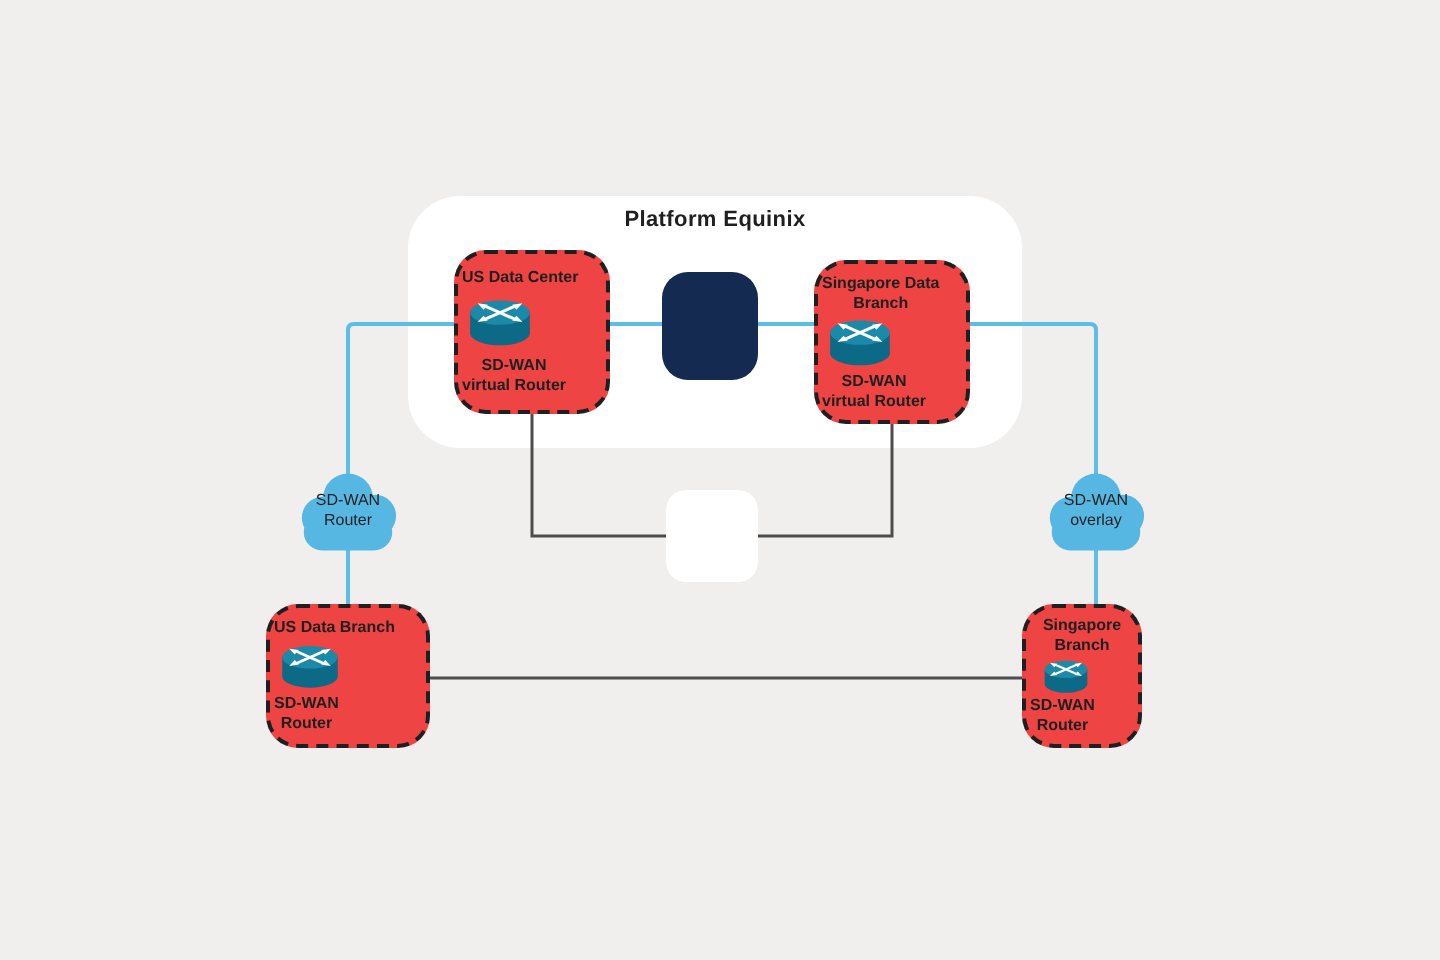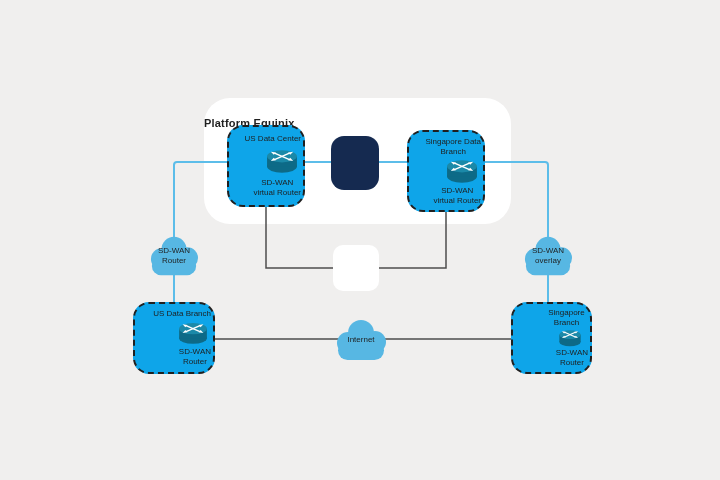--- a/index.html
+++ b/index.html
@@ -19,35 +19,36 @@
   .link.dark{stroke:var(--link-dark,#4d4d4d);stroke-width:1.5;}
 
   .panel{
     position:absolute;left:204px;top:98px;width:307px;height:126px;
     background:var(--panel,#ffffff);
     border-radius:26px;
     z-index:0;
   }
   .panel-title{
     position:absolute;left:0;top:6px;width:100%;
+    text-align:center;
     font-size:11px;font-weight:bold;
     color:var(--text,#1f1f1f);
     letter-spacing:.2px;
-    margin-top:13px;
   }
 
   .dashed-box{
     position:absolute;
     box-sizing:border-box;
-    background:#0ea5e9;
+    background:#ef4444;
     border:2px dashed var(--border,#1f1f1f);
     border-radius:16px;
     z-index:2;
-    display:flex;flex-direction:column;align-items:flex-end;justify-content:space-evenly;
+    display:flex;flex-direction:column;align-items:flex-start;justify-content:space-evenly;
     padding:4px 2px;
+    font-weight:bold;
   }
   .node-title, .node-sub{
     font-size:8px;line-height:1.25;
     color:var(--text,#1f1f1f);
     text-align:center;
   }
   .node-title span, .node-sub span{display:block;}
   .router-icon{display:block;}
   .router-top{fill:var(--router-top,#1b89a8);}
   .router-body{fill:var(--router-body,#0d6a87);}
@@ -173,33 +174,20 @@
         <circle cx="44" cy="28" r="11"></circle>
         <rect x="7" y="27" width="46" height="19" rx="9.5"></rect>
       </g>
     </svg>
     <div class="cloud-label">
       <span>SD-WAN</span>
       <span>overlay</span>
     </div>
   </div>
 
-  <div class="cloud" style="left:329px;top:314px;width:64px;height:52px;">
-    <svg viewBox="0 0 60 52">
-      <g class="cloud-shape">
-        <circle cx="17" cy="29" r="11"></circle>
-        <circle cx="30" cy="19" r="13"></circle>
-        <circle cx="44" cy="28" r="11"></circle>
-        <rect x="7" y="27" width="46" height="19" rx="9.5"></rect>
-      </g>
-    </svg>
-    <div class="cloud-label">
-      <span>Internet</span>
-    </div>
-  </div>
 
   <div class="dashed-box" style="left:133px;top:302px;width:82px;height:72px;">
     <div class="node-title">US Data Branch</div>
     <svg class="router-icon" width="36" height="26" viewBox="0 0 40 30">
       <ellipse class="router-body" cx="20" cy="21" rx="16" ry="6.5"></ellipse>
       <rect class="router-body" x="4" y="10" width="32" height="11"></rect>
       <ellipse class="router-top" cx="20" cy="10" rx="16" ry="6.5"></ellipse>
       <g stroke="#ffffff" stroke-width="1.6">
         <path d="M12 13.5 L28 6.5"></path>
         <path d="M12 6.5 L28 13.5"></path>
@@ -210,21 +198,21 @@
         <polygon points="8,5 13.5,5.8 11.2,8.4"></polygon>
         <polygon points="32,15 26.5,14.2 28.8,11.6"></polygon>
       </g>
     </svg>
     <div class="node-sub">
       <span>SD-WAN</span>
       <span>Router</span>
     </div>
   </div>
 
-  <div class="dashed-box" style="left:511px;top:302px;width:81px;height:72px;padding-left:32px;">
+  <div class="dashed-box" style="left:511px;top:302px;width:60px;height:72px;">
     <div class="node-title">Singapore Branch</div>
     <svg class="router-icon" width="36" height="26" viewBox="0 0 40 30">
       <ellipse class="router-body" cx="20" cy="21" rx="16" ry="6.5"></ellipse>
       <rect class="router-body" x="4" y="10" width="32" height="11"></rect>
       <ellipse class="router-top" cx="20" cy="10" rx="16" ry="6.5"></ellipse>
       <g stroke="#ffffff" stroke-width="1.6">
         <path d="M12 13.5 L28 6.5"></path>
         <path d="M12 6.5 L28 13.5"></path>
       </g>
       <g fill="#ffffff">

